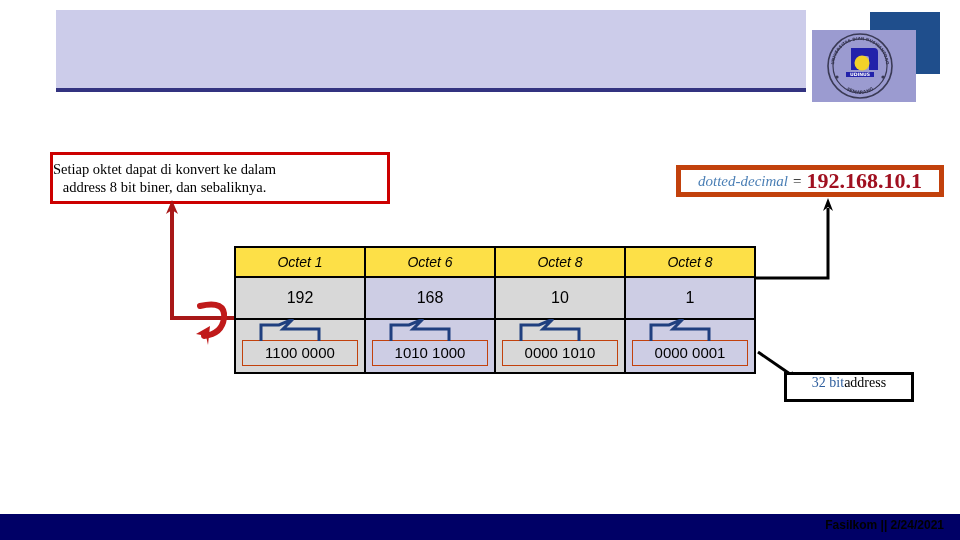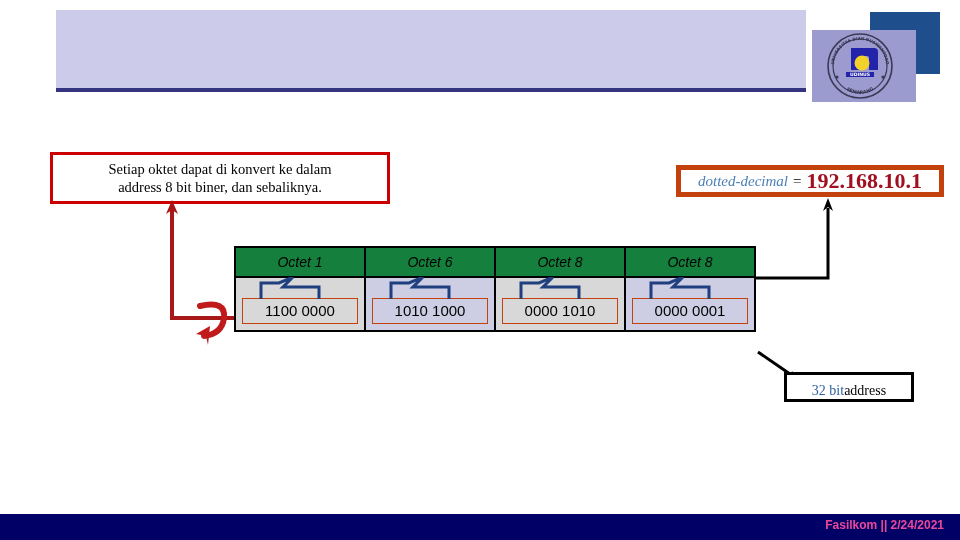--- a/index.html
+++ b/index.html
@@ -83,21 +83,21 @@
     position: absolute;
     left: 50px;
     top: 152px;
     width: 340px;
     height: 52px;
     border: 3px solid #cc0000;
     background: #ffffff;
     box-sizing: border-box;
     display: flex;
     align-items: center;
-    justify-content: center;
+    justify-content: flex-start;
     text-align: center;
   }
   #note-box .note-inner {
     font-family: "Liberation Serif", serif;
     font-size: 14.5px;
     color: #000000;
     line-height: 1.25;
   }
   .red-txt { color: #000000; }
   .blue-txt { color: #2f5f9e; }
@@ -147,21 +147,21 @@
     table-layout: fixed;
   }
   #octet-table td {
     border: 2px solid #000000;
     text-align: center;
     padding: 0;
     font-family: "Liberation Sans", sans-serif;
   }
   .hdr-cell {
     height: 28px;
-    background: #15803d;
+    background: #fde047;
     font-style: italic;
     font-size: 14px;
     color: #000000;
   }
   .dec-cell {
     height: 40px;
     font-size: 16px;
     vertical-align: middle;
   }
   .bin-cell {
@@ -202,21 +202,21 @@
   #addr-box {
     position: absolute;
     left: 784px;
     top: 372px;
     width: 130px;
     height: 30px;
     border: 3px solid #000000;
     background: #ffffff;
     box-sizing: border-box;
     display: flex;
-    align-items: flex-end;
+    align-items: flex-start;
     justify-content: center;
     font-family: "Liberation Serif", serif;
     font-size: 14px;
     white-space: nowrap;
   }
 
   
   .svg-layer {
     position: absolute;
     left: 0;
@@ -235,21 +235,21 @@
     height: 26px;
     background: #000066;
   }
   #footer-text {
     position: absolute;
     right: 16px;
     top: 518px;
     font-family: "Liberation Sans", sans-serif;
     font-size: 12px;
     font-weight: bold;
-    color: #ec4899;
+    color: #000000;
     white-space: nowrap;
   }
 </style>
 </head>
 <body>
 
 <div id="slide">
 
   <div id="title-banner"></div>
   <div id="title-rule"></div>
@@ -307,20 +307,26 @@
     <path d="M798 380 l-13 -2 l6 -1 l1 -6 z" fill="#000000"></path>
   </svg>
 
   <table id="octet-table">
     <tbody>
         <tr>
       <td class="hdr-cell">Octet 1</td>
       <td class="hdr-cell">Octet 6</td>
       <td class="hdr-cell">Octet 8</td>
       <td class="hdr-cell">Octet 8</td>
+    </tr>
+    <tr>
+      <td class="dec-cell shade-gray red-txt">192</td>
+      <td class="dec-cell shade-lav">168</td>
+      <td class="dec-cell shade-gray red-txt">10</td>
+      <td class="dec-cell shade-lav">1</td>
     </tr>
     <tr>
       <td class="bin-cell shade-gray">
         <span class="bubble red-txt">1100 0000<svg class="tail" viewBox="0 0 62 24">
             <path d="M2 22 L2 6 L20 6 L34 0 L24 10 L60 10 L60 22" fill="none" stroke="#1f3f7f" stroke-width="3"></path>
           </svg></span>
       </td>
       <td class="bin-cell shade-lav">
         <span class="bubble">1010 1000<svg class="tail" viewBox="0 0 62 24">
             <path d="M2 22 L2 6 L20 6 L34 0 L24 10 L60 10 L60 22" fill="none" stroke="#1f3f7f" stroke-width="3"></path>

